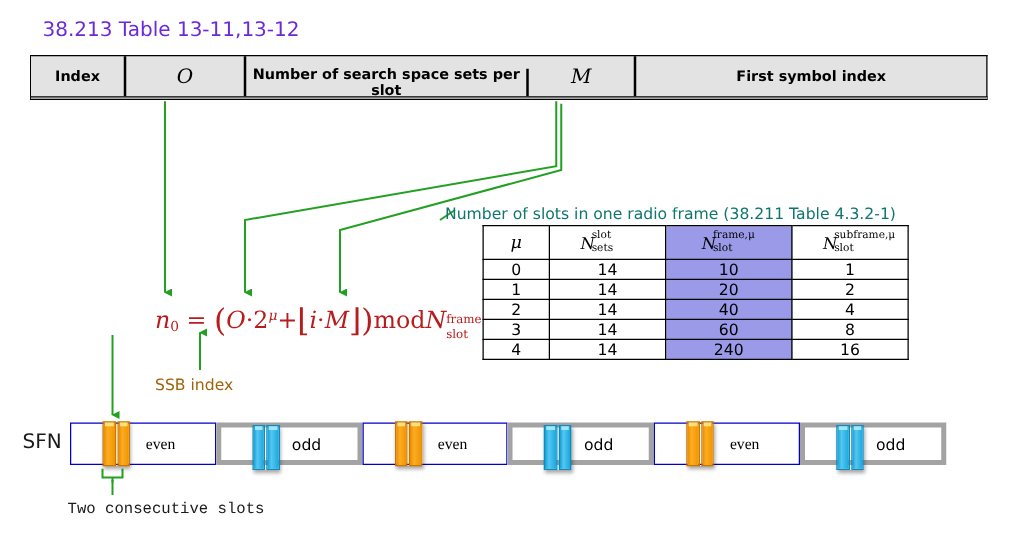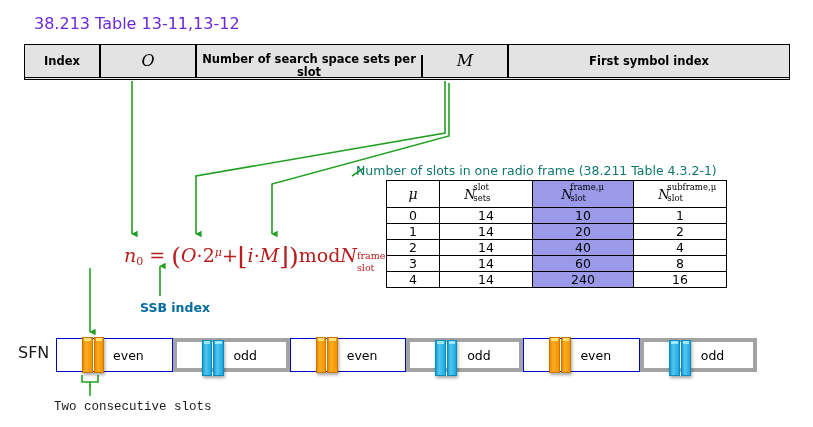--- a/index.html
+++ b/index.html
@@ -91,25 +91,24 @@
     font-style: normal;
     line-height: 1;
     text-align: left;
     width: 34px;
   }
   .nslotframe .ss .top { position: absolute; left: 0; top: -11px; white-space: nowrap; }
   .nslotframe .ss .bot { position: absolute; left: 0; top: 1px;  white-space: nowrap; }
 
   
   #ssb-label {
-    left: 140px; top: 300px;
-    font-size: 12.5px;
-    color: #0369a1;
-    white-space: nowrap;
-    font-weight: bold;
+    left: 124px; top: 300px;
+    font-size: 12.5px;
+    color: #a16207;
+    white-space: nowrap;
   }
   #nslots-label {
     left: 356px; top: 163px;
     font-size: 12.5px;
     color: #0f766e;
     white-space: nowrap;
   }
   #twoslots-label {
     left: 54px; top: 400px;
     font-size: 12.5px;
@@ -172,21 +171,21 @@
   }
   .sfn-cell {
     width: 116.83px;
     height: 34px;
     box-sizing: border-box;
     background: #ffffff;
     position: relative;
     display: flex;
     align-items: center;
   }
-  .sfn-cell.even { border: 1px solid #0000cc; }
+  .sfn-cell.even { border: 1px solid #0000cc; font-family: Liberation Serif, serif; }
   .sfn-cell.odd  { border: 4px solid #a3a3a3; }
   .sfn-cell .cell-text {
     position: absolute;
     left: 0; right: 0;
     text-align: center;
     font-size: 12.5px;
     color: #000;
     padding-left: 28px;
     box-sizing: border-box;
   }

